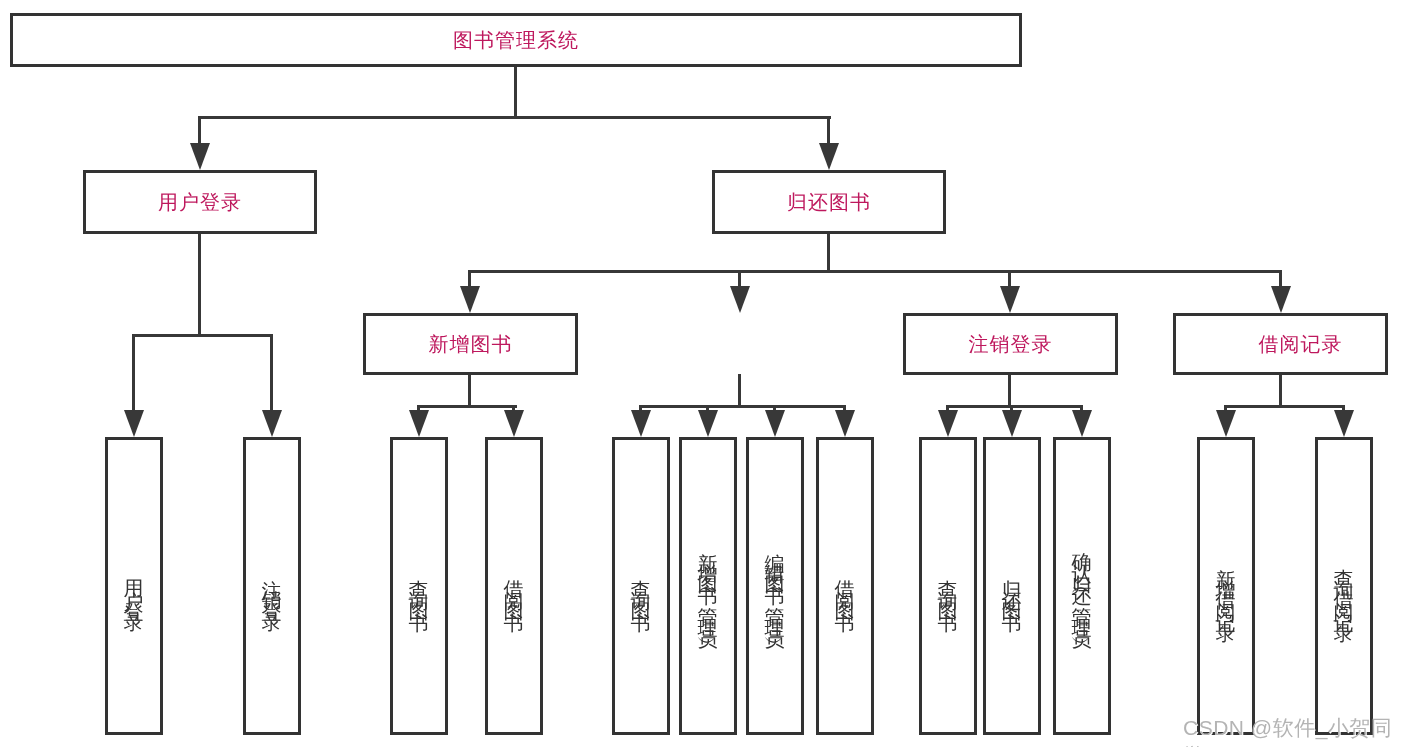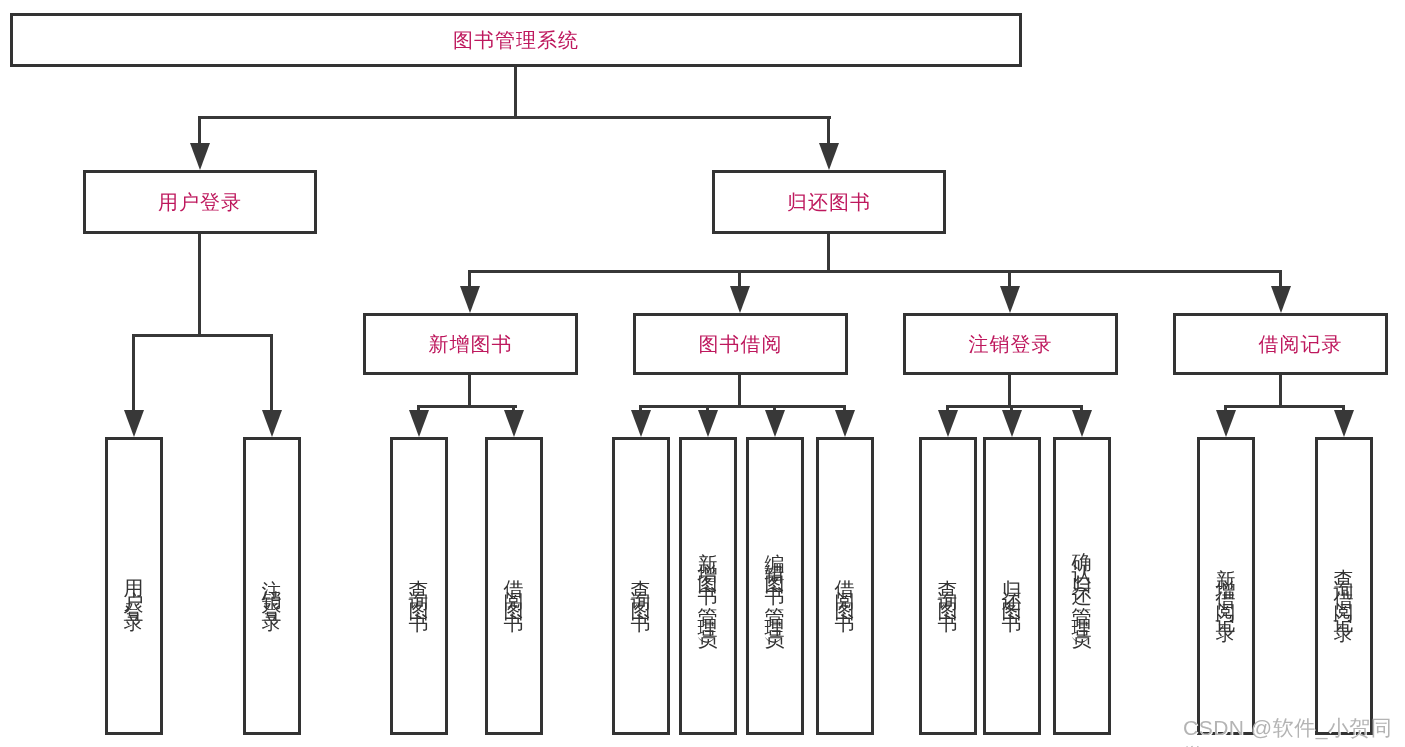--- a/index.html
+++ b/index.html
@@ -112,23 +112,20 @@
   <div class="node lvl1" style="left:83px;">
     <span>用户登录</span>
   </div>
   <div class="node lvl1" style="left:712px;">
     <span>归还图书</span>
   </div>
 
   <div class="node lvl2" style="left:363px;">
     <span>新增图书</span>
   </div>
-  <div class="node lvl2" style="left:633px;">
-    <span>图书借阅</span>
-  </div>
   <div class="node lvl2" style="left:903px;">
     <span>注销登录</span>
   </div>
   <div class="node lvl2" style="left:1173px;padding-left:40px;">
     <span>借阅记录</span>
   </div>
 
   <div class="leaf" style="left:105px;">
     <span class="vtext">用户登录</span>
   </div>

